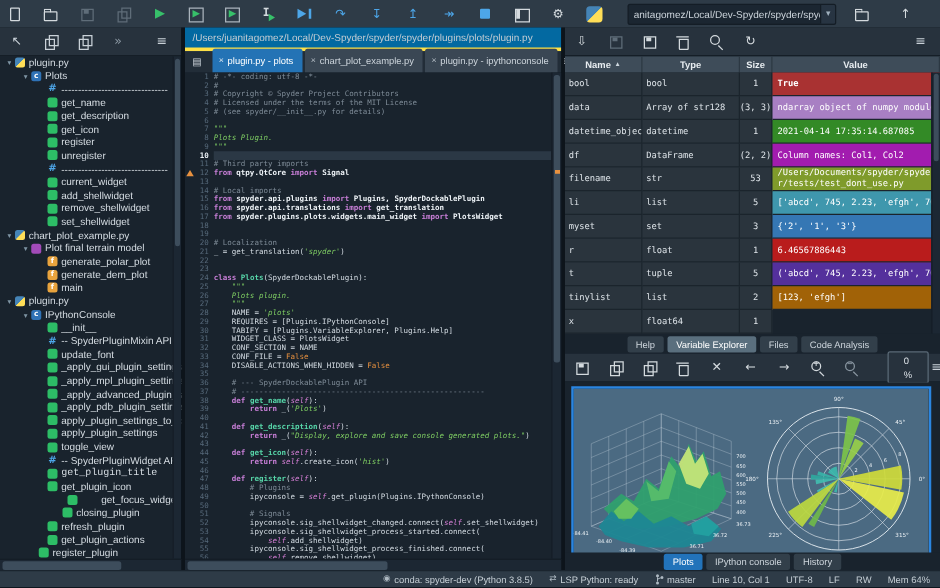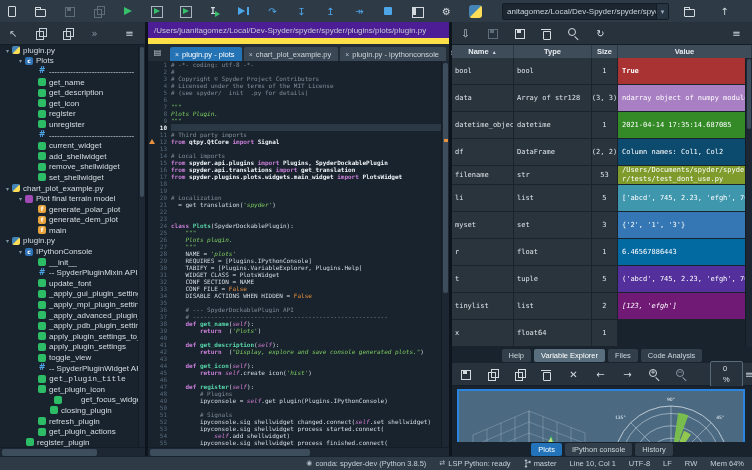--- a/index.html
+++ b/index.html
@@ -49,23 +49,23 @@
   .ti{width:8px;height:8px;border-radius:2px;display:inline-block;margin-right:3px;flex:none;font:bold 6px/8px "DejaVu Sans",sans-serif;color:#fff;text-align:center}
   .ti-py{background:linear-gradient(135deg,#4584b6 49%,#ffde57 51%)}
   .ti-class{background:#2f72b6}.ti-method{background:#2dbd66}.ti-func{background:#e8a33d}.ti-cell{background:#a24bb8}
   .ti-comment{background:transparent;color:#4da6e8;font:bold 8px/8px "DejaVu Sans",sans-serif}
   .vsb{position:absolute;right:0;top:0;bottom:0;width:6px;background:#1c2733;border-left:1px solid #141d26}
   .vsb .h{position:absolute;left:1px;right:1px;background:#3d4d5c;border-radius:2px}
   .hsb{height:9px;background:#1c2733;border-top:1px solid #141d26;position:relative;flex:none}
   .hsb .h{position:absolute;top:1px;bottom:1px;background:#3d4d5c;border-radius:2px}
   
   #editor{flex:1.003}
-  .pathbar{height:16px;background:#4c1d95;border-bottom:6px solid #fde047;display:flex;align-items:center;padding:0 6px;font:8px "Liberation Sans",sans-serif;color:#c3ccd3;flex:none;white-space:nowrap;overflow:hidden}
+  .pathbar{height:16px;background:#0369a1;border-bottom:3px solid #fde047;display:flex;align-items:center;padding:0 6px;font:8px "Liberation Sans",sans-serif;color:#c3ccd3;flex:none;white-space:nowrap;overflow:hidden}
   .etabs{display:flex;align-items:flex-end;background:#222d38;height:17px;padding:0 3px;gap:2px;flex:none}
-  .etab{display:flex;align-items:center;gap:3px;padding:0 7px 0 5px;font:7.5px "Liberation Sans",sans-serif;background:#3a4754;color:#ccd4db;border-radius:2px 2px 0 0;height:14px;white-space:nowrap}
+  .etab{display:flex;align-items:center;gap:3px;padding:0 7px 0 5px;font:7.5px "Liberation Sans",sans-serif;background:#3a4754;color:#ccd4db;border-radius:2px 2px 0 0;height:19px;white-space:nowrap}
   .etab.active{background:#2473b5;color:#fff}
   .etab .x{font-size:7px;color:inherit;opacity:.85}
   .codewrap{flex:1;position:relative;overflow:hidden;background:#19232d}
   .cl{display:flex;height:7px;white-space:pre;font:6px/7px "DejaVu Sans Mono",monospace;position:relative}
   .cl .mk{width:6px;flex:none;position:relative}
   .cl .ln{width:13px;text-align:right;padding-right:4px;color:#56697a;flex:none}
   .cl.cur .ln{color:#e8eef3;font-weight:bold}
   .cl .ct{flex:1;overflow:hidden}
   .cl.cur .ct{background:#2b3845}
   .warnmk{position:absolute;left:1px;top:1px;width:0;height:0;border-left:3px solid transparent;border-right:3px solid transparent;border-bottom:5px solid #e8913f}
@@ -73,21 +73,21 @@
   .tk-d{color:#57d6a9;font-weight:bold}.tk-m{color:#d67fd6;font-style:italic}.tk-o{color:#e8913f}
   .tk-n{color:#d5dde4}.tk-b{color:#eef3f7;font-weight:bold}
   .eflag{position:absolute;right:1px;width:4px;height:3px;background:#e8913f}
   
   #rightpanel{flex:1}
   .vtable{flex:none;font:7px/1.15 "DejaVu Sans Mono",monospace;overflow:hidden;position:relative}
   .vhead,.vrow{display:grid;grid-template-columns:62px 78px 26px 1fr}
   .vhead{height:13px;background:#3e4c59}
   .vhead .hc{display:flex;align-items:center;justify-content:center;color:#e8edf1;font:bold 7.5px "Liberation Sans",sans-serif;border-right:1px solid #2c3843}
   .vhead .sort{font-size:5px;margin-left:3px;color:#cfd8df}
-  .vrow{height:27px}
+  .vrow{height:19px}
   .vrow.tall{height:19px}
   .vc{background:#2a343d;border-right:1px solid #1b242c;border-bottom:1px solid #1b242c;color:#dfe5ea;padding:0 3px;display:flex;align-items:center;overflow:hidden;white-space:nowrap}
   .vc.ctr{justify-content:center}
   .vv{color:#fff;padding:0 4px;display:flex;align-items:center;overflow:hidden;white-space:nowrap;border-bottom:1px solid #1b242c}
   .vrow.tall .vv{white-space:normal;word-break:break-all;line-height:1.25}
   .tabs{display:flex;justify-content:center;align-items:center;gap:3px;background:#19232d;flex:none}
   .tab{padding:2px 7px;font:7.5px "Liberation Sans",sans-serif;color:#cdd5dc;background:#323f4a;border-radius:2px;white-space:nowrap}
   .tabs-var{height:16px}.tabs-var .tab.active{background:#5a6f7e;color:#fff}
   .tabs-plots{height:15px}.tabs-plots .tab.active{background:#2273ba;color:#fff}
   .zoombox{margin-left:8px;border:1px solid #5b6a77;border-radius:2px;color:#dfe5ea;font:7.5px/11px "Liberation Sans",sans-serif;padding:1px 12px;background:#27323d}
@@ -372,21 +372,21 @@
             <div class="trow" title="refresh_plugin" style="padding-left: 29px;">
               <span class="chev"></span>
               <span class="ti ti-method"></span>
               <span>refresh_plugin</span>
             </div>
             <div class="trow" title="get_plugin_actions" style="padding-left: 29px;">
               <span class="chev"></span>
               <span class="ti ti-method"></span>
               <span>get_plugin_actions</span>
             </div>
-            <div class="trow" title="register_plugin" style="padding-left: 17px;">
+            <div class="trow" title="register_plugin" style="padding-left: 22px;">
               <span class="chev"></span>
               <span class="ti ti-method"></span>
               <span>register_plugin</span>
             </div>
           </div>
         <div class="vsb">
             <div class="h" style="top:2px;height:150px"></div>
           </div>
       </div>
       <div class="hsb">
@@ -547,21 +547,21 @@
             <div class="vrow">
               <div class="vc">datetime_object</div>
               <div class="vc">datetime</div>
               <div class="vc ctr">1</div>
               <div class="vv" style="background: rgb(51, 138, 38);">2021-04-14 17:35:14.687085</div>
             </div>
             <div class="vrow">
               <div class="vc">df</div>
               <div class="vc">DataFrame</div>
               <div class="vc ctr">(2, 2)</div>
-              <div class="vv" style="background: #0c4a6e;">Column names: Col1, Col2</div>
+              <div class="vv" style="background: #a21caf;">Column names: Col1, Col2</div>
             </div>
             <div class="vrow tall">
               <div class="vc">filename</div>
               <div class="vc">str</div>
               <div class="vc ctr">53</div>
               <div class="vv" style="background: rgb(127, 155, 43);">/Users/Documents/spyder/spyder/tests/test_dont_use.py</div>
             </div>
             <div class="vrow">
               <div class="vc">li</div>
               <div class="vc">list</div>
@@ -571,33 +571,33 @@
             <div class="vrow">
               <div class="vc">myset</div>
               <div class="vc">set</div>
               <div class="vc ctr">3</div>
               <div class="vv" style="background: rgb(53, 119, 180);">{'2', '1', '3'}</div>
             </div>
             <div class="vrow">
               <div class="vc">r</div>
               <div class="vc">float</div>
               <div class="vc ctr">1</div>
-              <div class="vv" style="background: #0369a1;">6.46567886443</div>
+              <div class="vv" style="background: #b91c1c;">6.46567886443</div>
             </div>
             <div class="vrow">
               <div class="vc">t</div>
               <div class="vc">tuple</div>
               <div class="vc ctr">5</div>
               <div class="vv" style="background: rgb(84, 48, 156);">('abcd', 745, 2.23, 'efgh', 70.2)</div>
             </div>
             <div class="vrow">
               <div class="vc">tinylist</div>
               <div class="vc">list</div>
               <div class="vc ctr">2</div>
-              <div class="vv" style="background: #701a75; font-style: italic;">[123, 'efgh']</div>
+              <div class="vv" style="background: #a16207;">[123, 'efgh']</div>
             </div>
             <div class="vrow">
               <div class="vc">x</div>
               <div class="vc">float64</div>
               <div class="vc ctr">1</div>
             </div>
           </div>
         <div class="vsb" style="top:13px">
             <div class="h" style="top:1px;height:70px"></div>
           </div>

